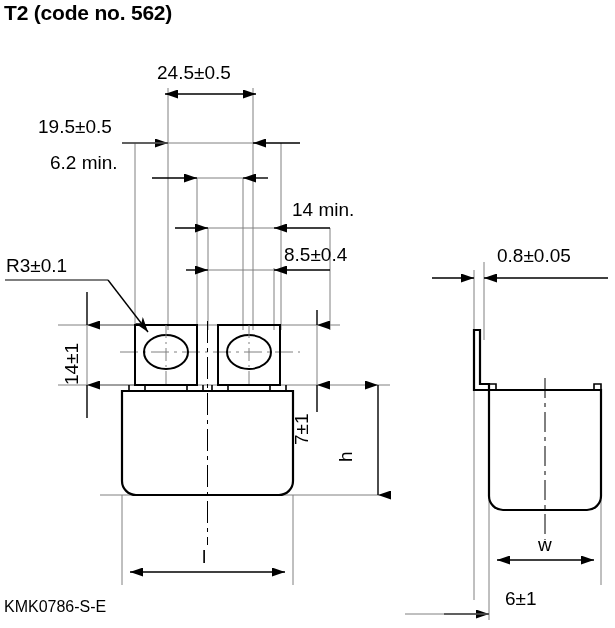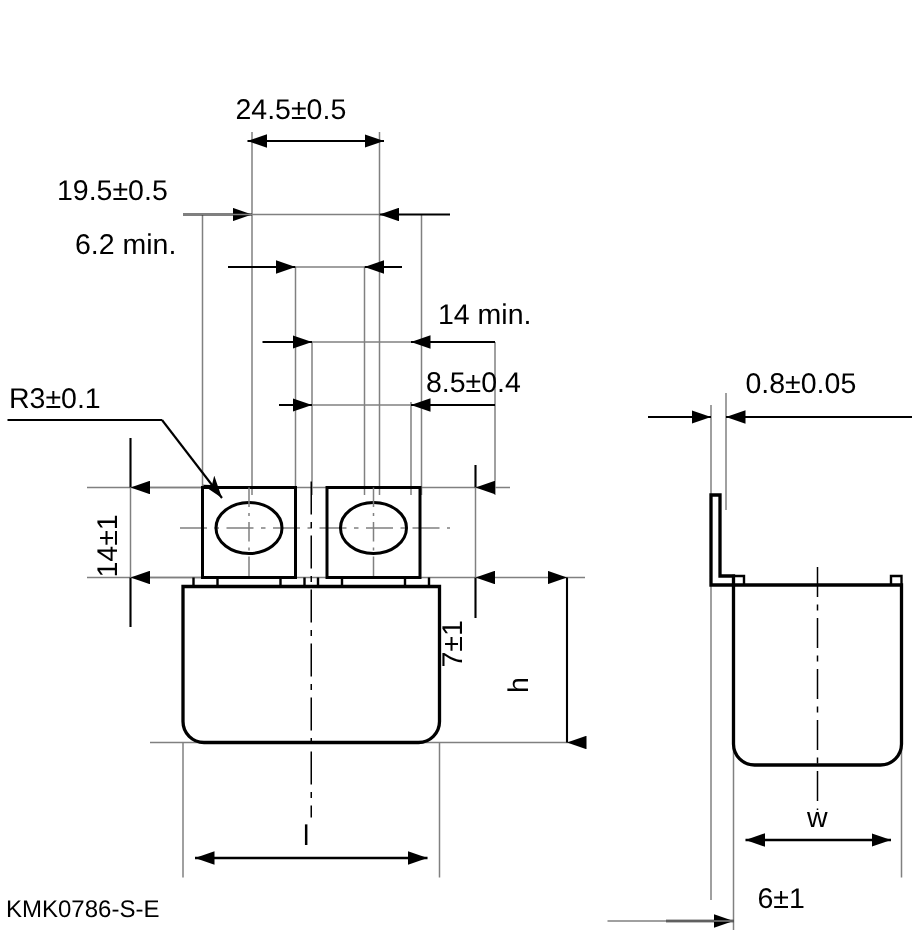--- a/index.html
+++ b/index.html
@@ -50,20 +50,21 @@
     font-family: "Liberation Sans", sans-serif;
     font-size: 19px;
     fill: #000000;
   }
 </style>
 </head>
 <body>
 
 <div id="sheet">
 
+  <div id="title">T2 (code no. 562)</div>
   <div id="partcode">KMK0786-S-E</div>
 
   <svg id="drawing" viewBox="0 0 615 628">
     <defs>
       <marker id="arrFilledR" markerWidth="14" markerHeight="9" refX="13" refY="4.5" orient="auto" markerUnits="userSpaceOnUse">
         <path d="M0,0 L13,4.5 L0,9 Z" fill="#000"></path>
       </marker>
       <marker id="arrFilledL" markerWidth="14" markerHeight="9" refX="1" refY="4.5" orient="auto" markerUnits="userSpaceOnUse">
         <path d="M14,0 L1,4.5 L14,9 Z" fill="#000"></path>
       </marker>

